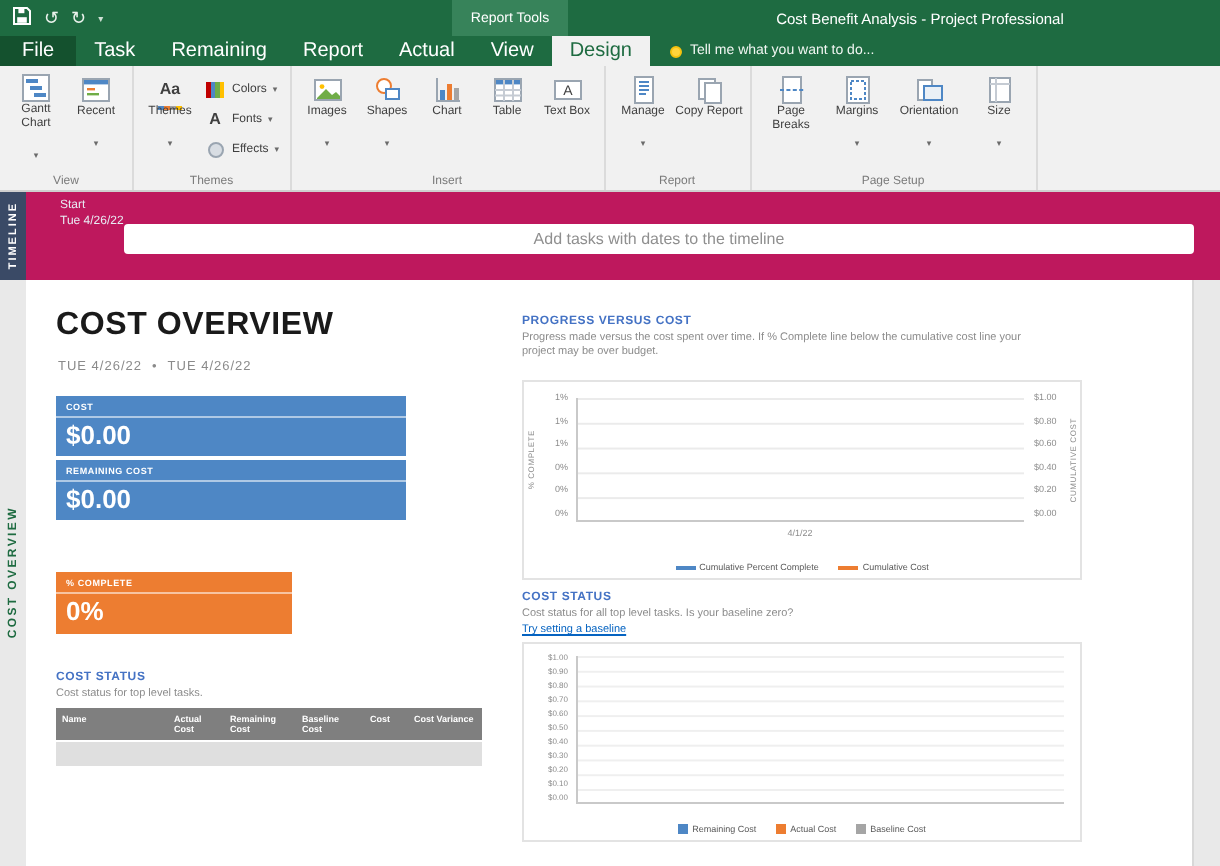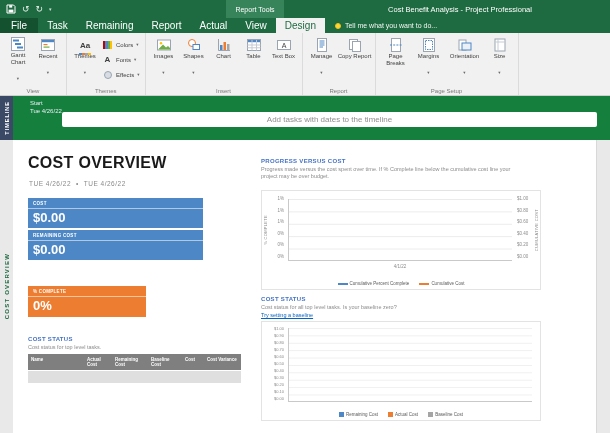--- a/index.html
+++ b/index.html
@@ -35,21 +35,21 @@
   .rsmall{display:flex;align-items:center;gap:3px;height:13px;padding:0 2px;font-size:6px;color:#3F3F3F;white-space:nowrap}
   .sicon{width:11px;height:10px;display:flex;align-items:center;justify-content:center}
   .aa-icon::before{content:"Aa";font-size:8px;font-weight:bold;color:#3F3F3F;line-height:1}
   .aa-wrap{display:flex;flex-direction:column;align-items:center;gap:1px}
   .aa-strip{width:12px;height:2px;background:linear-gradient(to right,#4E87C5 0 25%,#ED7D31 25% 50%,#A5A5A5 50% 75%,#FFC000 75%)}
   .strip4{width:9px;height:8px;background:linear-gradient(to right,#C00000 0 25%,#4E87C5 25% 50%,#70AD47 50% 75%,#FFC000 75%)}
   .fonticon::before{content:"A";font-size:8px;font-weight:bold;color:#3F3F3F;line-height:1}
   .effecticon{width:8px;height:8px;border-radius:50%;background:#D8DDE3;border:1px solid #9AA5B1}
 
   
-  .timeline{position:absolute;left:0;top:96px;width:100%;height:44px;background:#15803d}
+  .timeline{position:absolute;left:0;top:96px;width:100%;height:44px;background:#be185d}
   .tl-side{position:absolute;left:0;top:0;width:13px;height:44px;background:#3A4A66;display:flex;align-items:center;justify-content:center}
   .vtext{writing-mode:vertical-rl;transform:rotate(180deg);font-size:5.5px;letter-spacing:1px;color:#fff;font-weight:bold;white-space:nowrap}
   .tl-start{position:absolute;left:30px;top:3px;color:#E8ECF4;font-size:6px;line-height:1.35}
   .tl-bar{position:absolute;left:62px;right:13px;top:16px;height:15px;background:#fff;border-radius:2px;display:flex;align-items:center;justify-content:center;color:#8F8F8F;font-size:8px}
 
   
   .side-co{position:absolute;left:0;top:140px;width:13px;height:293px;display:flex;align-items:center;justify-content:center}
   .vtext-green{writing-mode:vertical-rl;transform:rotate(180deg);font-size:6px;letter-spacing:1.2px;color:#1E6B41;font-weight:bold;white-space:nowrap}
   .page{position:absolute;left:13px;top:140px;width:584px;height:293px;background:#fff;border-right:1px solid #D8D8D8}
 

